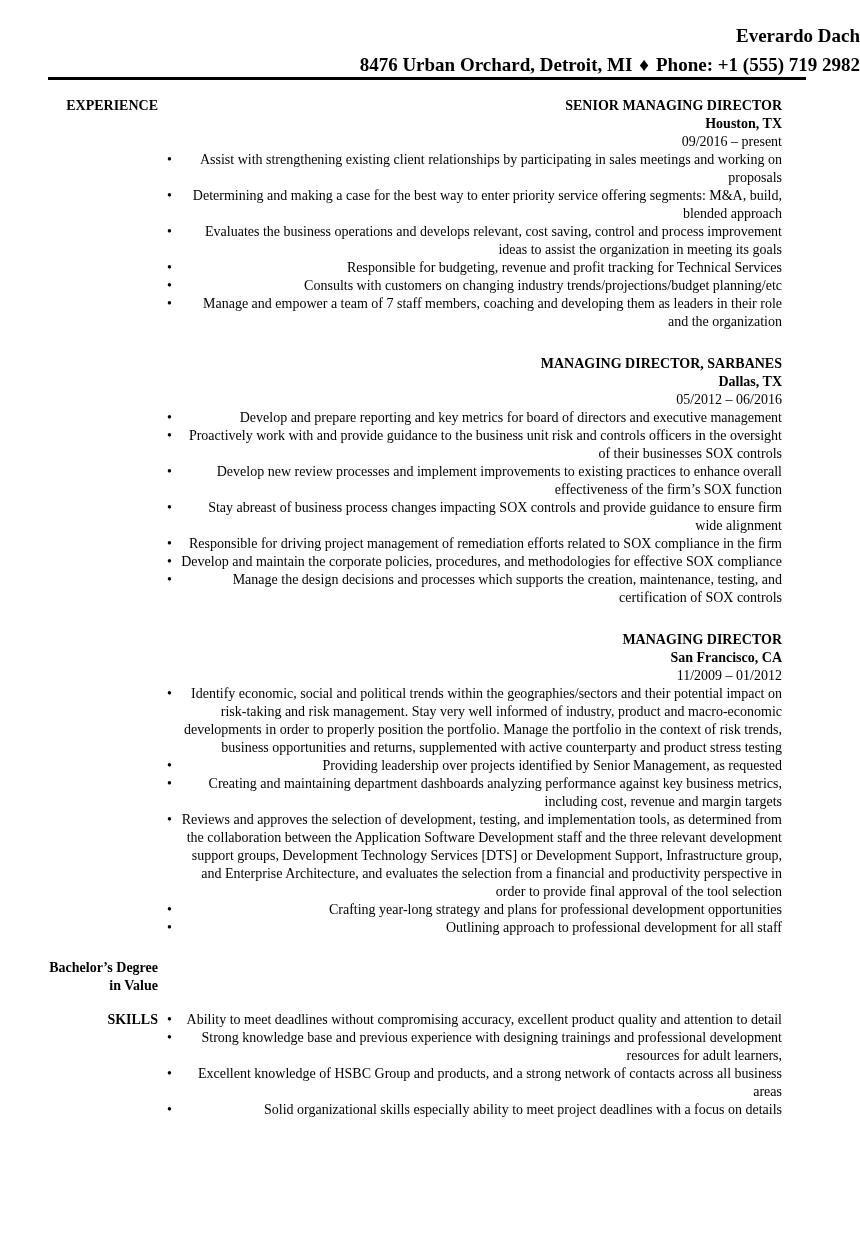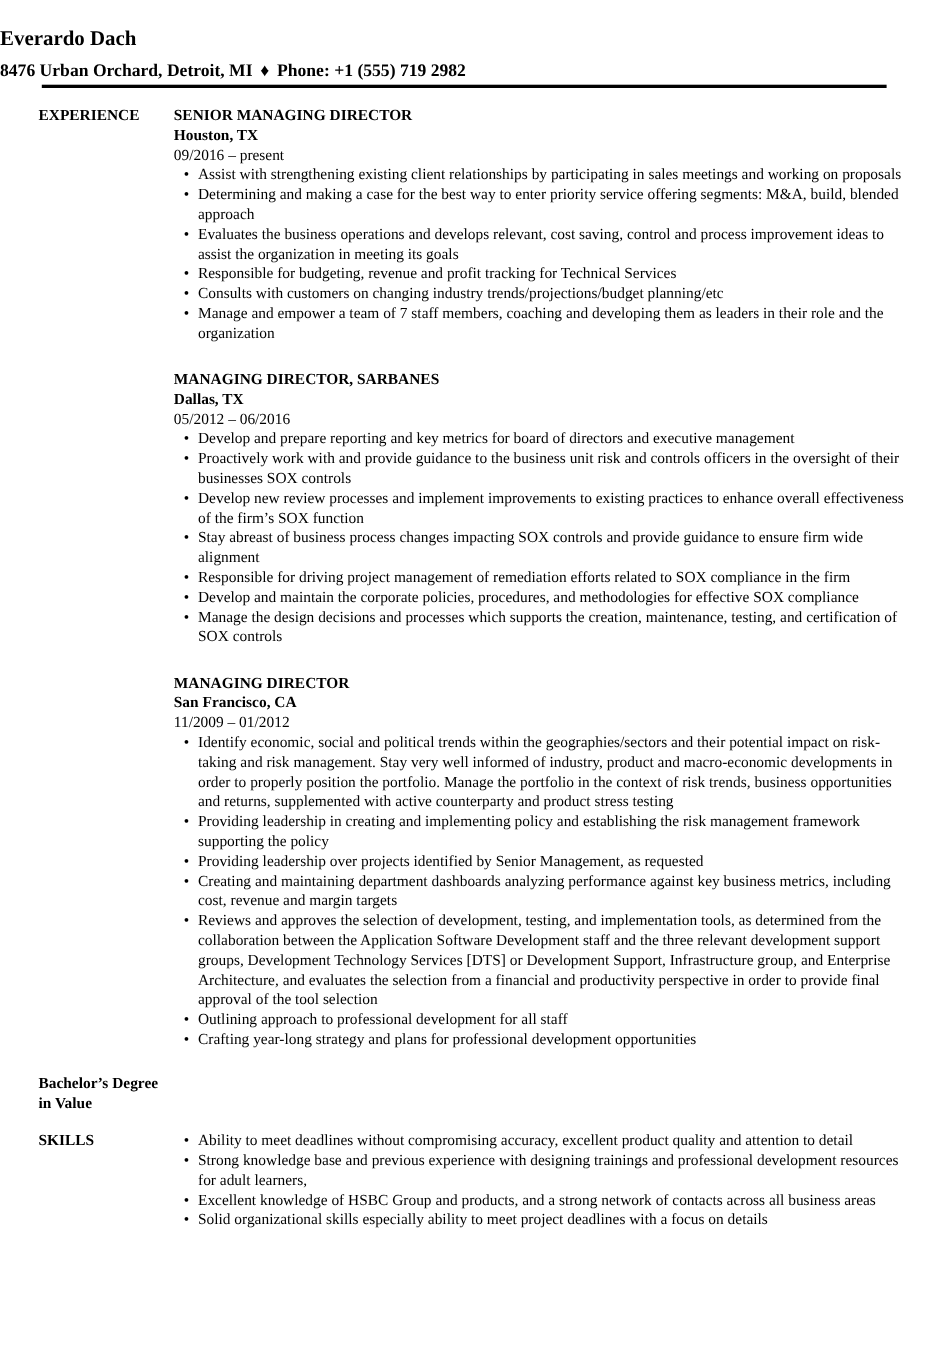--- a/index.html
+++ b/index.html
@@ -12,42 +12,43 @@
     color: #000000;
     font-size: 14px;
     line-height: 18px;
   }
   .page {
     width: 860px;
     height: 1240px;
     overflow: hidden;
     background: #ffffff;
   }
-  .header { text-align: left; padding-top: 26px; }
+  .header { text-align: right; padding-top: 26px; padding-left: 10px; }
   .person-name {
     font-size: 19px;
     line-height: 19px;
     font-weight: bold;
   }
   .contact {
     font-weight: bold;
     margin-top: 11px;
-    font-size: 16px;
+    font-size: 19px;
     line-height: 18px;
   }
   .contact .sep { margin: 0 7px; }
   .rule {
     height: 3px;
     background: #000000;
     margin: 3px 54px 0 38px;
   }
   .section {
     display: grid;
     grid-template-columns: 123px 1fr;
-    margin: 0 28px 0 35px;
+    margin: 0 78px 0 35px;
+    text-align: right;
   }
   .section-experience { margin-top: 17px; }
   .section-education  { margin-top: 22px; }
   .section-skills     { margin-top: 16px; font-family: Liberation Serif, serif; }
   .sec-label { font-weight: bold; }
   .job + .job { margin-top: 24px; }
   .job-title, .job-location { font-weight: bold; }
   .edu-school, .edu-degree { font-weight: bold; }
   .bullets { list-style: none; padding-left: 22px; }
   .bullet { position: relative; }
@@ -99,26 +100,25 @@
             <li class="bullet">Manage the design decisions and processes which supports the creation, maintenance, testing, and certification of SOX controls</li>
           </ul>
   </article>
 
   <article class="job">
     <div class="job-title">MANAGING DIRECTOR</div>
     <div class="job-location">San Francisco, CA</div>
     <div class="job-dates">11/2009 – 01/2012</div>
     <ul class="bullets">
             <li class="bullet">Identify economic, social and political trends within the geographies/sectors and their potential impact on risk-taking and risk management. Stay very well informed of industry, product and macro-economic developments in order to properly position the portfolio. Manage the portfolio in the context of risk trends, business opportunities and returns, supplemented with active counterparty and product stress testing</li>
-            <li class="bullet">Providing leadership in creating and implementing policy and establishing the risk management framework supporting the policy</li>
             <li class="bullet">Providing leadership over projects identified by Senior Management, as requested</li>
             <li class="bullet">Creating and maintaining department dashboards analyzing performance against key business metrics, including cost, revenue and margin targets</li>
             <li class="bullet">Reviews and approves the selection of development, testing, and implementation tools, as determined from the collaboration between the Application Software Development staff and the three relevant development support groups, Development Technology Services [DTS] or Development Support, Infrastructure group, and Enterprise Architecture, and evaluates the selection from a financial and productivity perspective in order to provide final approval of the tool selection</li>
+            <li class="bullet">Crafting year-long strategy and plans for professional development opportunities</li>
             <li class="bullet">Outlining approach to professional development for all staff</li>
-            <li class="bullet">Crafting year-long strategy and plans for professional development opportunities</li>
           </ul>
   </article>
 </div>
   </section>
 
   <section class="section section-education">
     <div class="sec-content">
       <div class="edu-degree">Bachelor’s Degree in Value</div>
     </div>
   </section>

